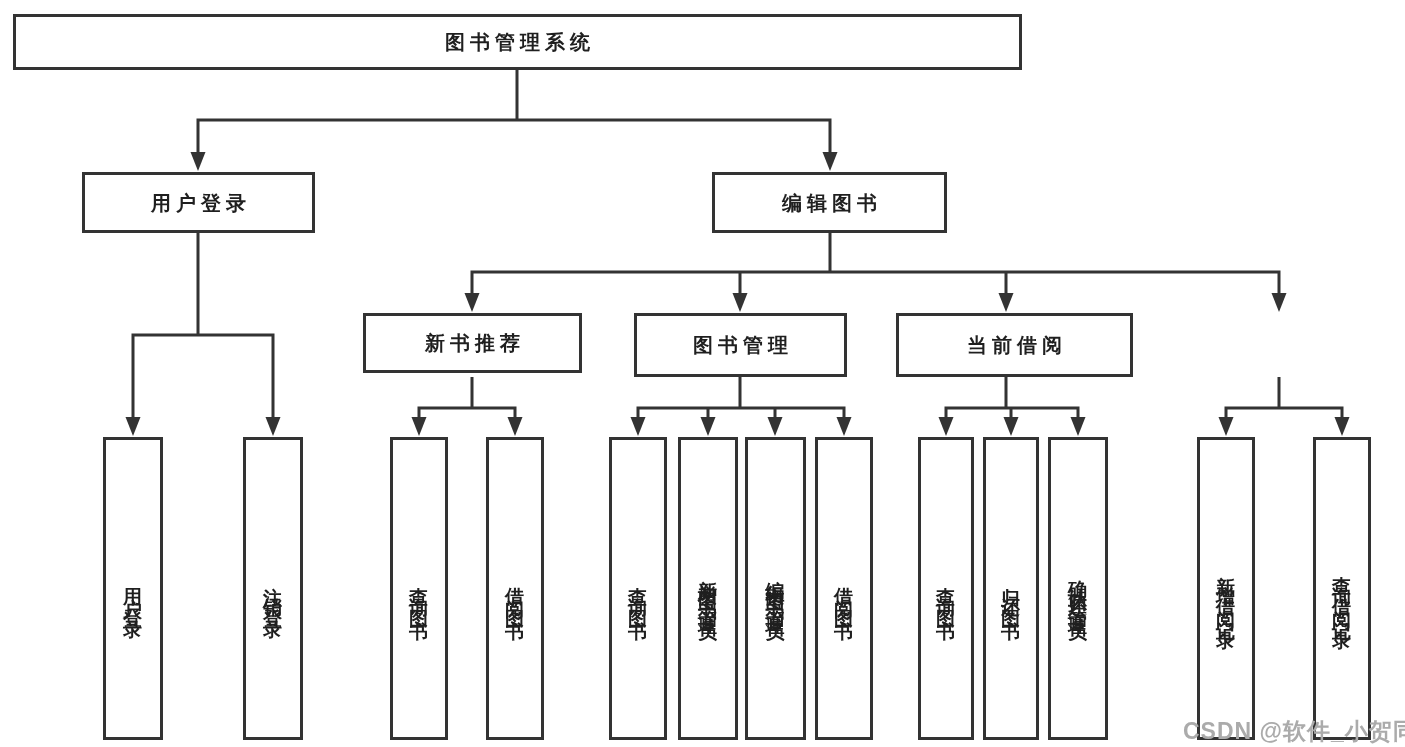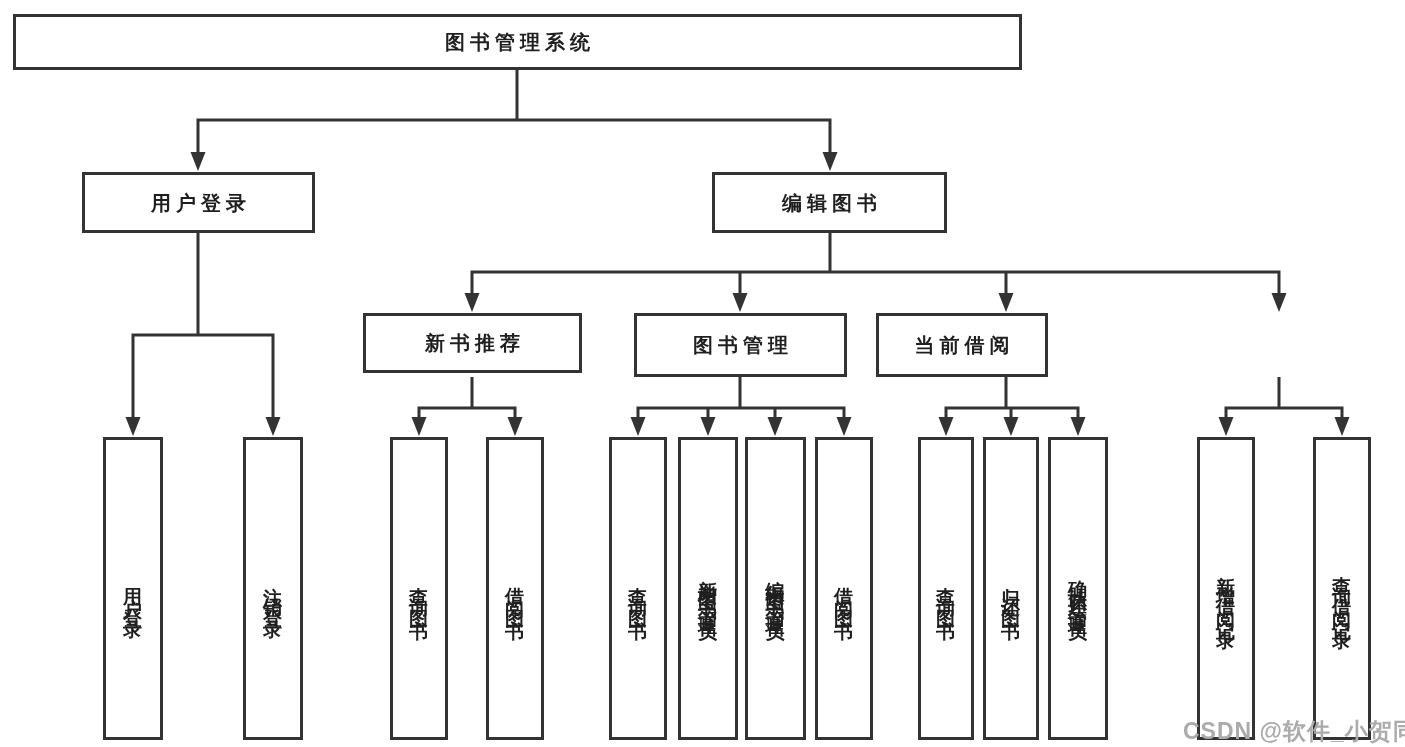--- a/index.html
+++ b/index.html
@@ -71,21 +71,21 @@
     </g>
   </svg>
 
   <div class="node hbox" style="left:13px;top:14px;width:1009px;height:56px">图书管理系统</div>
 
   <div class="node hbox" style="left:82px;top:172px;width:233px;height:61px">用户登录</div>
   <div class="node hbox" style="left:712px;top:172px;width:235px;height:61px">编辑图书</div>
 
   <div class="node hbox" style="left:363px;top:313px;width:219px;height:60px">新书推荐</div>
   <div class="node hbox" style="left:634px;top:313px;width:213px;height:64px">图书管理</div>
-  <div class="node hbox" style="left:876px;top:313px;width:172px;height:64px">当前借阅</div>
+  <div class="node hbox" style="left:896px;top:313px;width:237px;height:64px">当前借阅</div>
 
   <div class="node vbox" style="left:103px;top:437px;width:60px;height:303px">用户登录</div>
   <div class="node vbox" style="left:243px;top:437px;width:60px;height:303px">注销登录</div>
 
   <div class="node vbox" style="left:390px;top:437px;width:58px;height:303px">查询图书</div>
   <div class="node vbox" style="left:486px;top:437px;width:58px;height:303px">借阅图书</div>
 
   <div class="node vbox" style="left:609px;top:437px;width:58px;height:303px">查询图书</div>
   <div class="node vbox vlong" style="left:678px;top:437px;width:60px;height:303px">新增图书（管理员）</div>
   <div class="node vbox vlong" style="left:745px;top:437px;width:61px;height:303px">编辑图书（管理员）</div>

